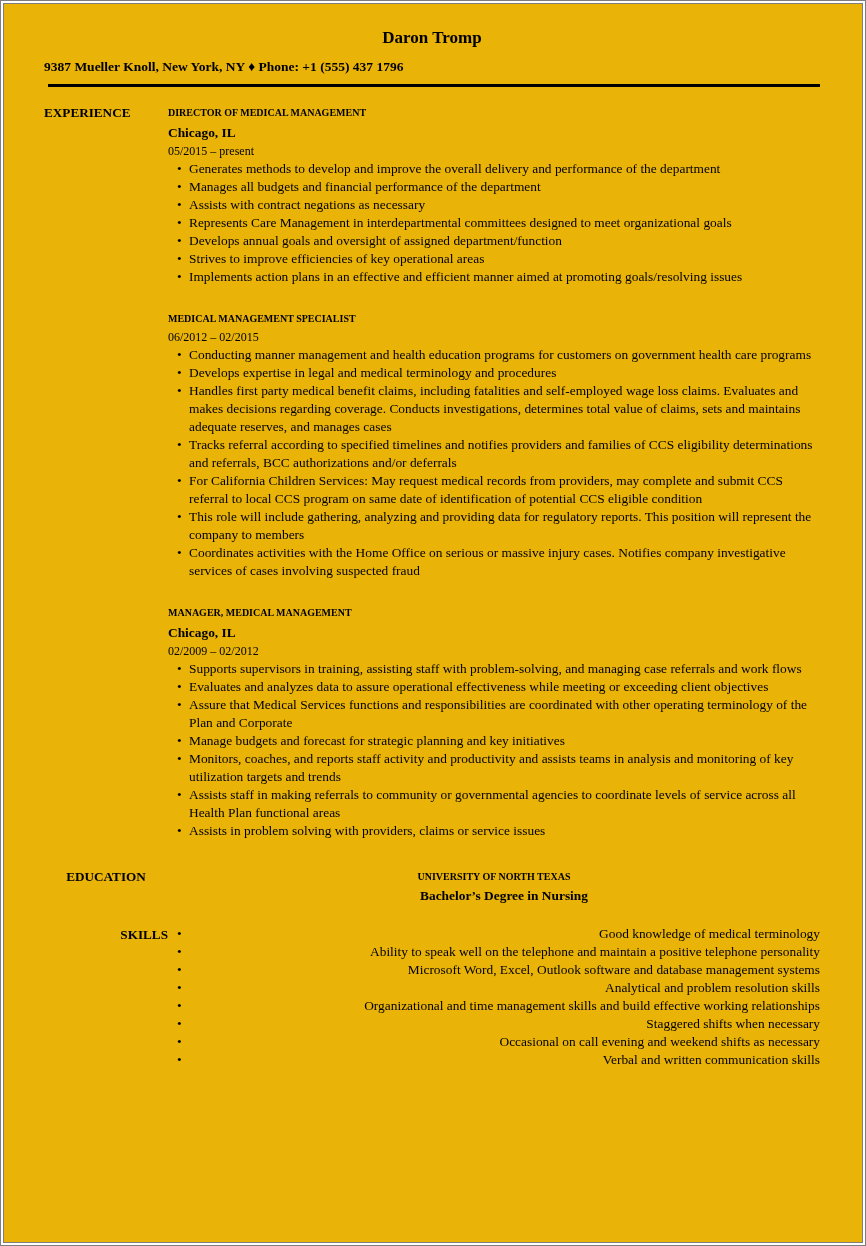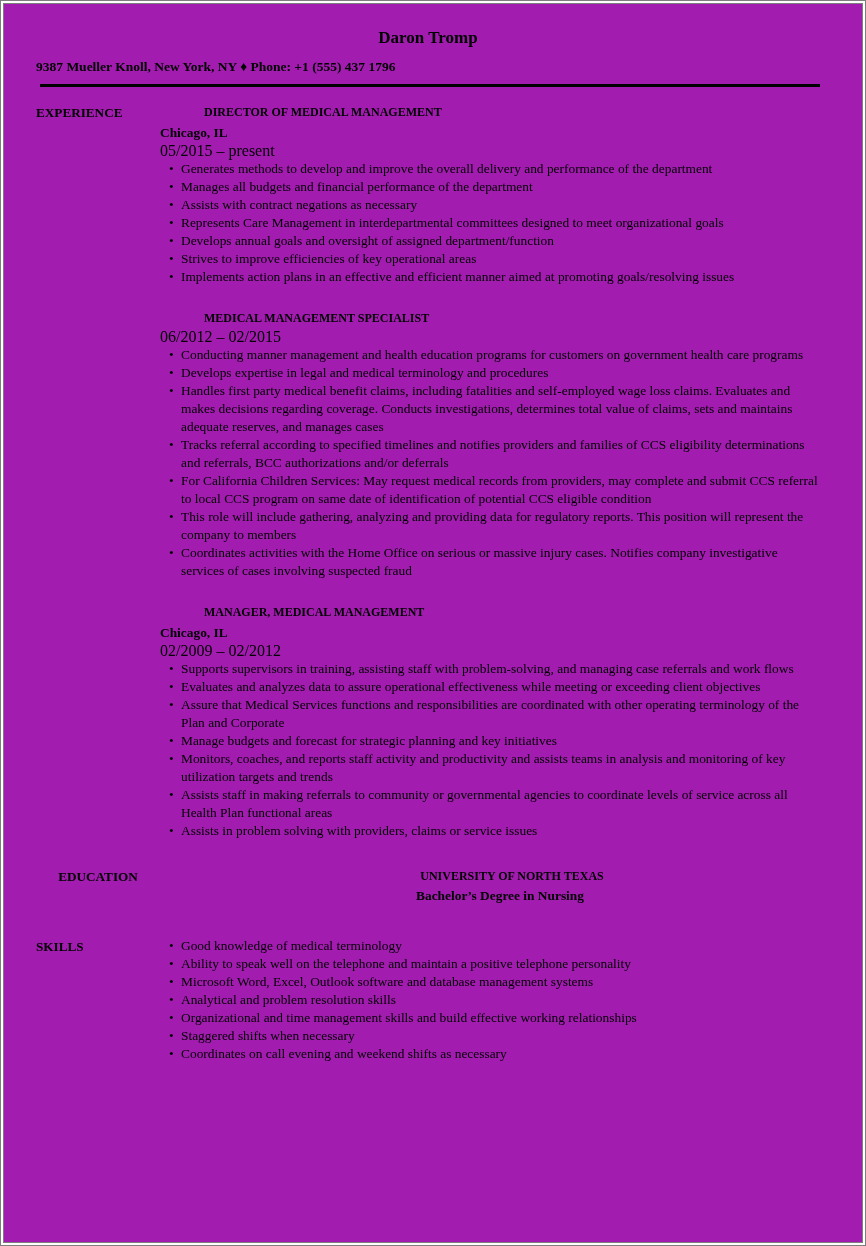--- a/index.html
+++ b/index.html
@@ -8,22 +8,22 @@
   .outer-frame {
     box-sizing: border-box;
     width: 866px; min-height: 1246px;
     border: 1px solid #7e7e7e;
     padding: 2px;
   }
   .page {
     box-sizing: border-box;
     width: 100%; min-height: 1240px;
     border: 1px solid #7e7e7e;
-    background: #a21caf;
-    padding: 24px 42px 40px 32px;
+    background: #eab308;
+    padding: 24px 42px 40px 40px;
   }
 
   
   .candidate-name {
     margin: 0; text-align: center;
     font-size: 17px; line-height: 20px; font-weight: bold;
   }
   .contact-line {
     margin-top: 11px; 
     font-size: 13.5px; line-height: 16px; font-weight: bold;
@@ -33,36 +33,36 @@
     margin: 9px 0 0 4px;
   }
 
   
   .section-row {
     display: grid;
     grid-template-columns: 124px 1fr;
     margin-top: 16px;
   }
   .section-row.education { margin-top: 27px; text-align: center; }
-  .section-row.skills { margin-top: 32px; }
+  .section-row.skills { margin-top: 20px; text-align: right; }
   .section-label {
     font-weight: bold; font-size: 13.2px; line-height: 18px;
     padding-top: 1px;
   }
 
   .job + .job { margin-top: 23px; }
   .job-title, .school-name {
-    font-weight: bold; font-size: 12px; line-height: 19px; margin-left: 44px;
+    font-weight: bold; font-size: 10px; line-height: 19px;
   }
   .job-location, .degree {
     font-weight: bold; font-size: 13.4px; line-height: 18px; margin-top: 2px;
   }
   .degree { margin-top: 1px; margin-left: 20px; }
   .job-dates {
-    font-size: 16px; line-height: 18px;
+    font-size: 12px; line-height: 18px;
   }
 
   ul.bullets {
     margin: 0; padding: 0 0 0 21px;
     list-style: none;
   }
   ul.bullets li {
     position: relative;
     font-size: 13.4px; line-height: 18px;
   }
@@ -142,19 +142,20 @@
     <section class="section-row skills">
       <div class="section-label">SKILLS</div>
       <div class="section-content">
         <ul class="bullets" id="skills-list">
             <li>Good knowledge of medical terminology</li>
             <li>Ability to speak well on the telephone and maintain a positive telephone personality</li>
             <li>Microsoft Word, Excel, Outlook software and database management systems</li>
             <li>Analytical and problem resolution skills</li>
             <li>Organizational and time management skills and build effective working relationships</li>
             <li>Staggered shifts when necessary</li>
-            <li>Coordinates on call evening and weekend shifts as necessary</li>
+            <li>Occasional on call evening and weekend shifts as necessary</li>
+            <li>Verbal and written communication skills</li>
           </ul>
       </div>
     </section>
 
   </div>
 </div>
 
 </body></html>

